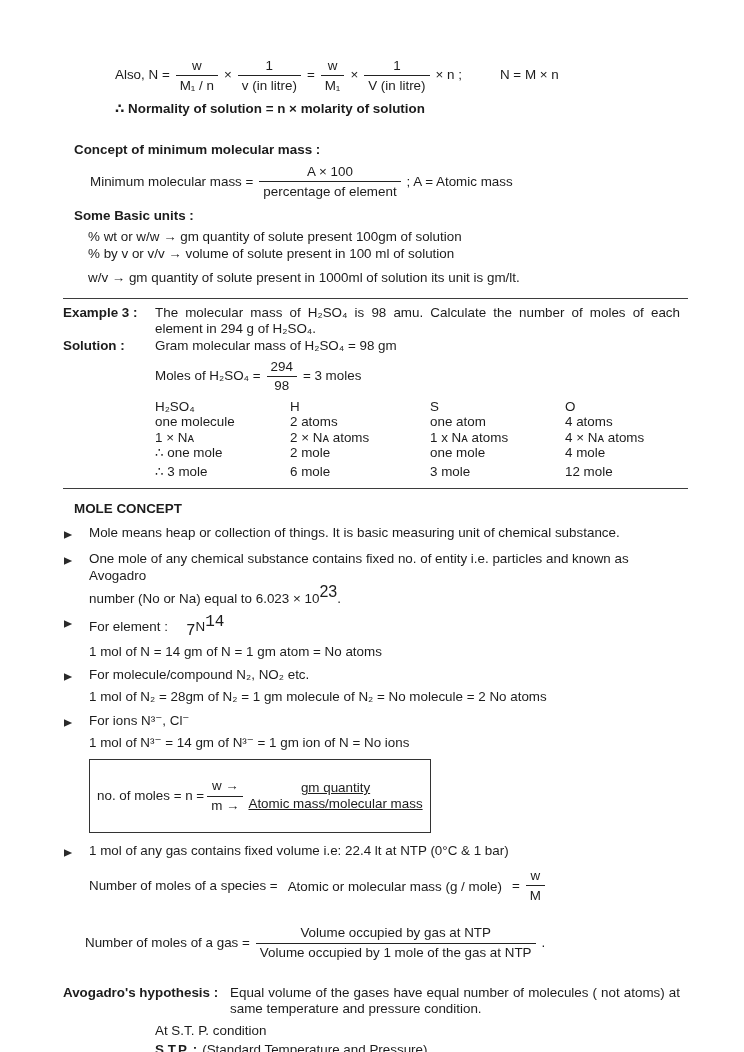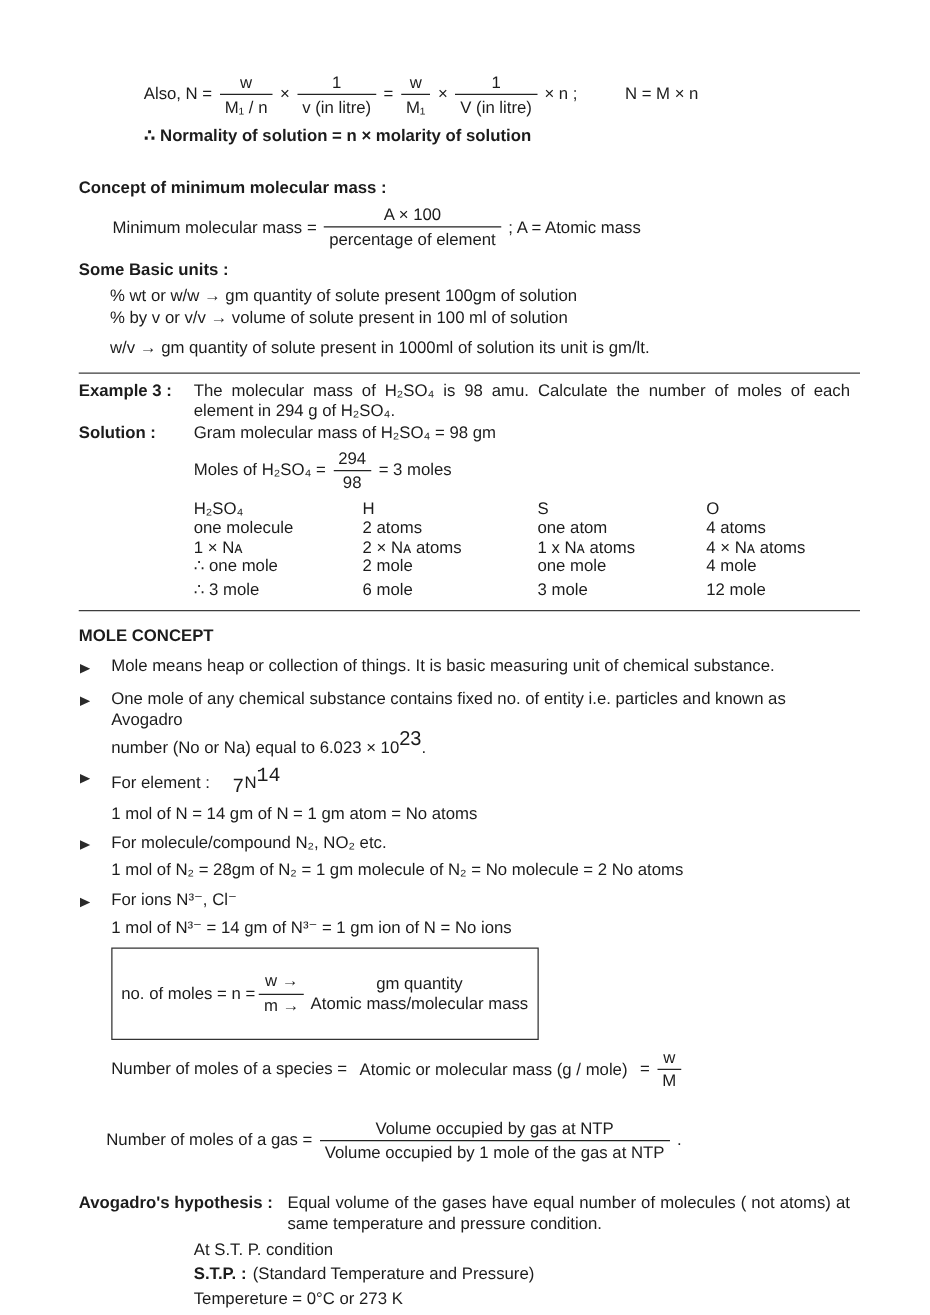--- a/index.html
+++ b/index.html
@@ -18,21 +18,21 @@
   .bold { font-weight: bold; }
   .t { white-space: pre; }
   .indent1 { margin-left: 52px; }
   .indent2 { margin-left: 27px; }
   .indent3 { margin-left: 25px; }
   .formula { display: flex; align-items: center; }
   .frac { display: inline-block; text-align: center; margin: 0 6px; line-height: 15.6px; }
   .frac .fn { display: block; border-bottom: 1.4px solid #222; padding: 0 4px 1.5px; }
   .frac .fd { display: block; padding: 1.5px 4px 0; }
   .rule { border-top: 1.7px solid #3d3d3d; margin-top: 12px; width: 674px; }
-  .heading { font-weight: bold; }
+  .heading { font-weight: bold; margin-left: 11px; }
   .mt4 { margin-top: 4px; } .mt6 { margin-top: 6px; } .mt8 { margin-top: 8px; }
   .mt10 { margin-top: 10px; } .mt12 { margin-top: 12px; }
   .mt22 { margin-top: 22px; } .mt24 { margin-top: 24px; }
   .units-line { line-height: 17.2px; }
   .ex-row { display: flex; }
   .ex-label { width: 92px; flex: none; font-weight: bold; }
   .ex-body { flex: 1; max-width: 582px; }
   .justify { text-align: justify; }
   .tbl { margin-top: 5px; }
   .tr { display: flex; line-height: 15.4px; }
@@ -41,21 +41,21 @@
   .bullet { display: flex; }
   .arrow { flex: none; width: 26px; padding-top: 3px; }
   .btext { flex: 1; max-width: 618px; }
   .subline { margin-top: 5px; }
   .bigsup { font-size: 16px; vertical-align: 6px; }
   .nuclide { margin-left: 18px; }
   .nuclide sub, .nuclide sup { font-size: 16px; font-family: Liberation Mono, monospace; }
   .mole-box { display: inline-flex; align-items: center; border: 1.4px solid #333;
               padding: 18px 7px; margin-top: 8px; margin-left: 26px; }
   .mole-box .frac { margin: 0 3px; }
-  .stack { display: inline-block; text-align: center; margin-left: 2px; line-height: 15.6px; }
+  .stack { display: inline-block; text-align: center; margin-left: 2px; line-height: 15.6px; text-decoration: underline; }
   .stack span { display: block; }
   .findent { margin-left: 26px; }
   .gasindent { margin-left: 22px; }
   .avo-row { display: flex; }
   .avo-label { width: 167px; flex: none; font-weight: bold; }
   .avo-text { flex: 1; max-width: 506px; text-align: justify; }
   .stp { margin-left: 92px; line-height: 19.2px; margin-top: 3px; }
   .stp-label { font-weight: bold; margin-right: 5px; }
   .tail { margin-left: 38px; }
 </style>
@@ -225,20 +225,26 @@
         <span class="fn">w →</span>
         <span class="fd">m →</span>
       </span>
       <span class="stack">
         <span>gm quantity</span>
         <span>Atomic mass/molecular mass</span>
       </span>
     </div>
   </div>
 
+  <div class="bullet mt10">
+    <span class="arrow"><svg width="10" height="10" viewBox="0 0 10 10">
+          <path d="M1 1.2 L9.2 5 L1 8.8 Z" fill="#2a2a2a"></path>
+        </svg></span>
+    <div class="btext">1 mol of any gas contains fixed volume i.e: 22.4 lt at NTP (0°C &amp; 1 bar)</div>
+  </div>
 
   <div class="formula findent mt6">
     <span class="t">Number of moles of a species =</span>
     <span class="frac">
       <span class="fd">Atomic or molecular mass (g / mole)</span>
     </span>
     <span class="t">=</span>
     <span class="frac">
       <span class="fn">w</span>
       <span class="fd">M</span>

